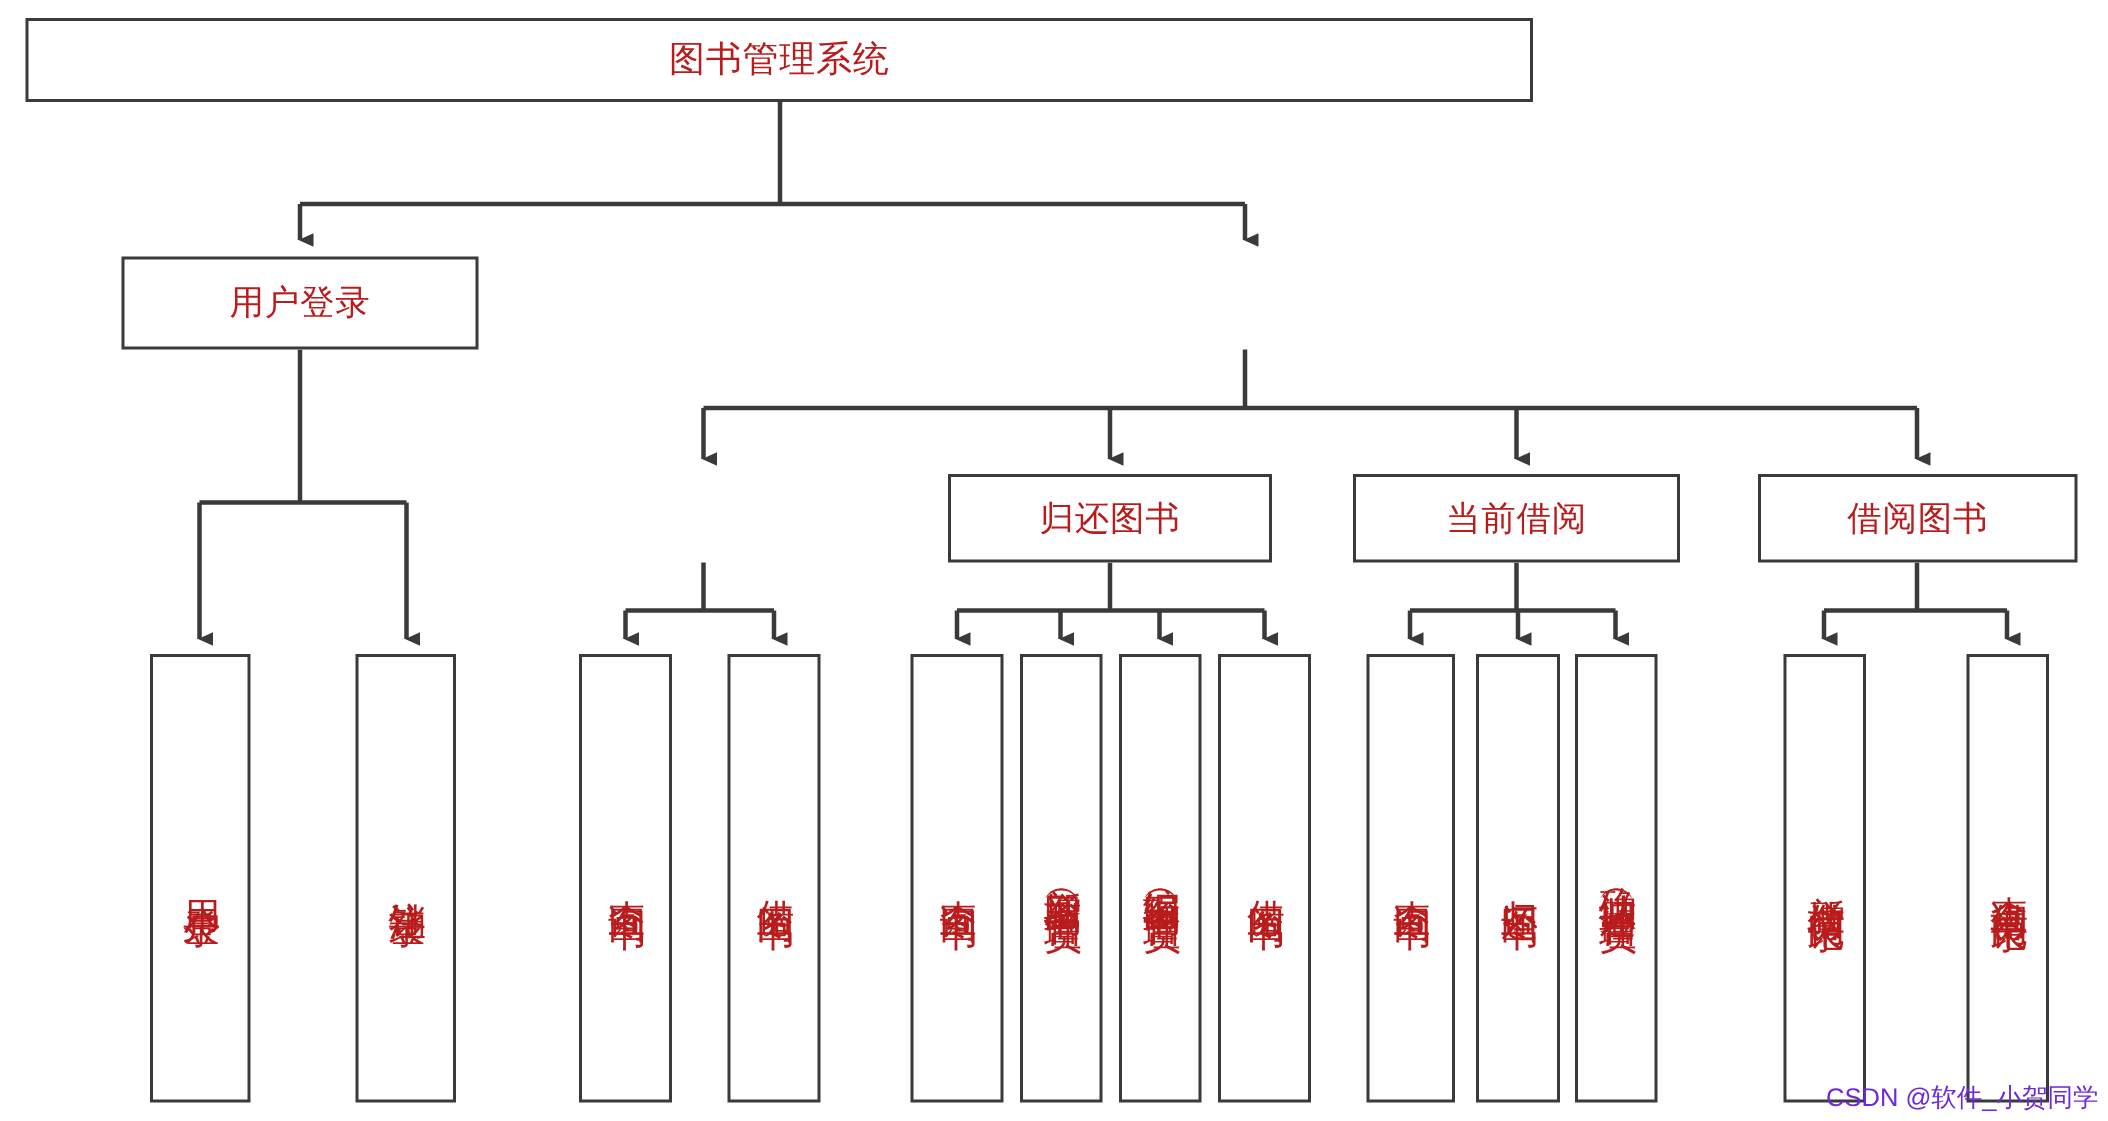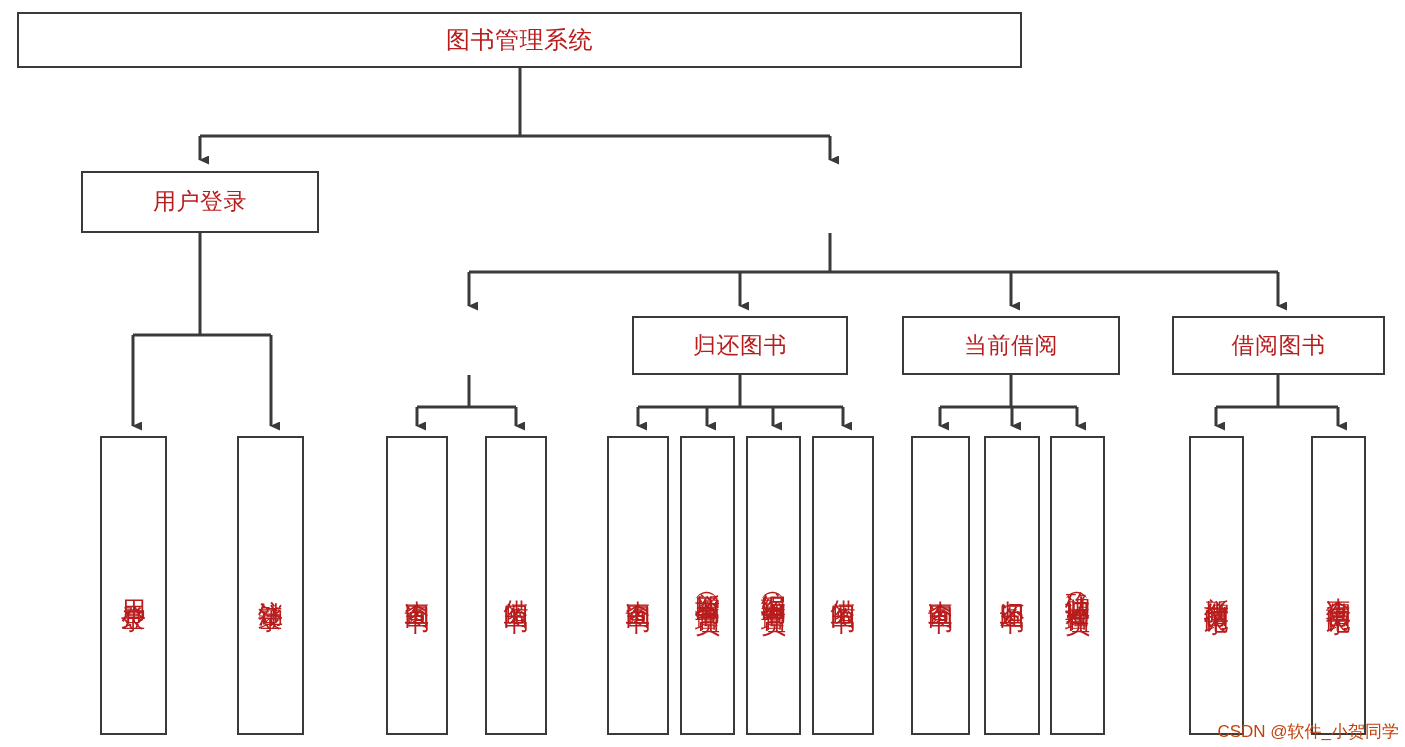--- a/index.html
+++ b/index.html
@@ -62,21 +62,21 @@
     text-orientation: upright;
     font-size: 25px;
     letter-spacing: 3px;
     line-height: 1;
   }
   #watermark {
     position: absolute;
     right: 6px;
     bottom: 4px;
     font-size: 17px;
-    color: #c2410c;
+    color: #6d28d9;
     z-index: 5;
     white-space: nowrap;
     font-family: "Liberation Sans", "DejaVu Sans", sans-serif;
   }
 </style>
 </head>
 <body>
 
 <div id="diagram-canvas">
 

